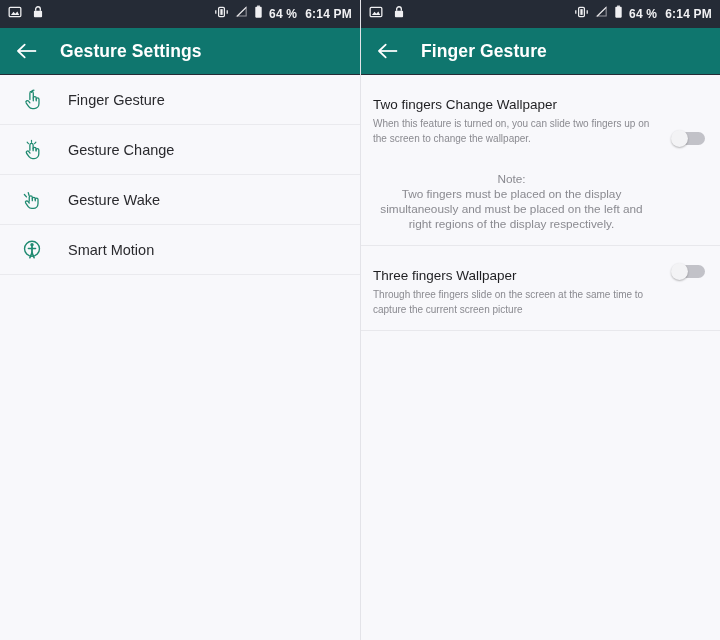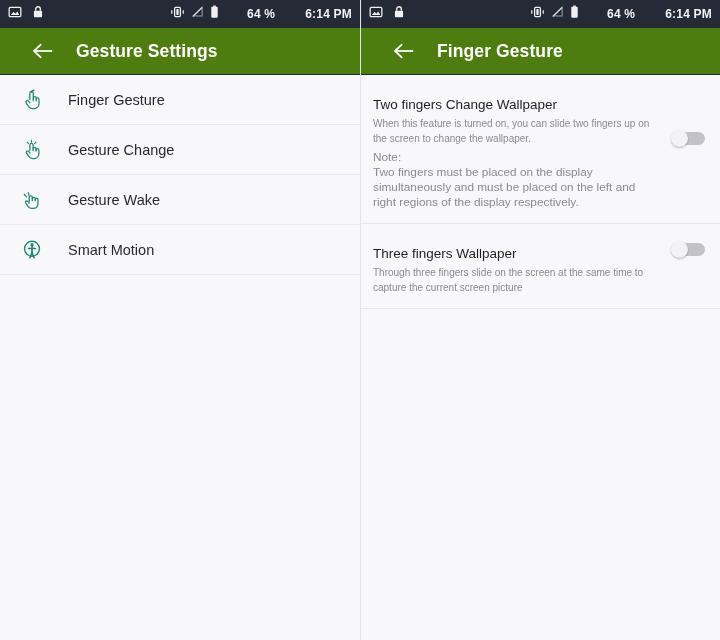--- a/index.html
+++ b/index.html
@@ -54,31 +54,30 @@
     align-items: center;
     gap: 6px;
   }
   .sb-icon { display: block; }
   .sb-text {
     color: #f2f2f4;
     font-size: 12px;
     font-weight: bold;
     letter-spacing: 0.2px;
     white-space: nowrap;
-    margin-left: 22px;
   }
   .sb-text.pct { margin-right: 2px; }
 
   
   .appbar {
     height: 47px;
-    background: #4d7c0f;
-    display: flex;
-    align-items: center;
-    padding-left: 28px;
+    background: #0f766e;
+    display: flex;
+    align-items: center;
+    padding-left: 12px;
     box-sizing: border-box;
     border-bottom: 1px solid #252b36;
   }
   .back-btn {
     width: 30px;
     height: 30px;
     display: flex;
     align-items: center;
     justify-content: center;
     cursor: pointer;
@@ -141,21 +140,22 @@
   }
   .setting-desc {
     font-size: 10px;
     color: #8a8a90;
     line-height: 15px;
   }
   .setting-note {
     font-size: 11.8px;
     color: #8a8a90;
     line-height: 15px;
-    margin-top: 4px;
+    margin-top: 26px;
+    text-align: center;
   }
   .switch-wrap {
     flex: 0 0 auto;
     width: 64px;
     display: flex;
     justify-content: center;
     align-items: center;
     padding-top: 42px;
     cursor: pointer;
   }

